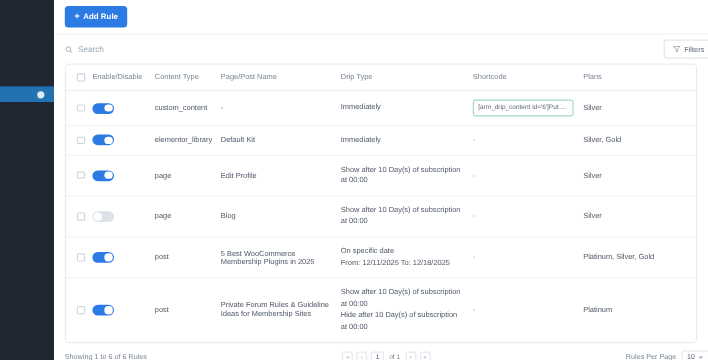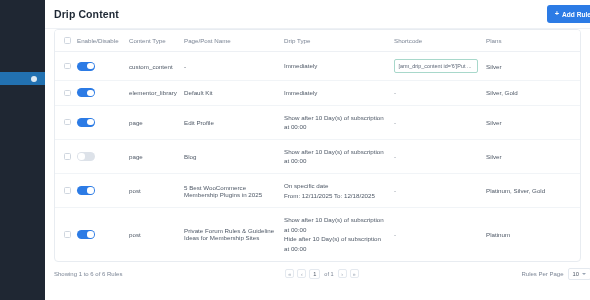--- a/index.html
+++ b/index.html
@@ -222,27 +222,41 @@
         <div class="side-item sub"></div>
         <div class="side-gap"></div>
         <div class="side-item sub"></div>
         <div class="side-item sub"></div>
       </div>
   </nav>
 
   <div class="main">
 
     <div class="topbar">
-      <div class="page-title">Drip Content</div>
       <div class="add-rule-btn">
         <span class="plus">+</span>
         <span>Add Rule</span>
       </div>
     </div>
 
+    <div class="toolsrow">
+      <div class="search-wrap">
+        <svg class="search-ico" viewBox="0 0 16 16">
+          <circle cx="6.8" cy="6.8" r="4.6" fill="none" stroke="#9aa5b4" stroke-width="1.6"></circle>
+          <line x1="10.3" y1="10.3" x2="14" y2="14" stroke="#9aa5b4" stroke-width="1.6" stroke-linecap="round"></line>
+        </svg>
+        <input class="search-input" type="text" placeholder="Search" style="">
+      </div>
+      <div class="filters-btn">
+        <svg width="6" height="6" viewBox="0 0 16 16">
+          <path d="M1 2h14l-5.6 6.4V14L6.6 12.2V8.4z" fill="none" stroke="#7b8595" stroke-width="1.4" stroke-linejoin="round"></path>
+        </svg>
+        <span>Filters</span>
+      </div>
+    </div>
 
     <div class="card">
       <table>
         <thead>
           <tr>
             <th class="c-chk">
               <span class="chk"></span>
             </th>
             <th class="c-tog">Enable/Disable</th>
             <th class="c-ctype">Content Type</th>

